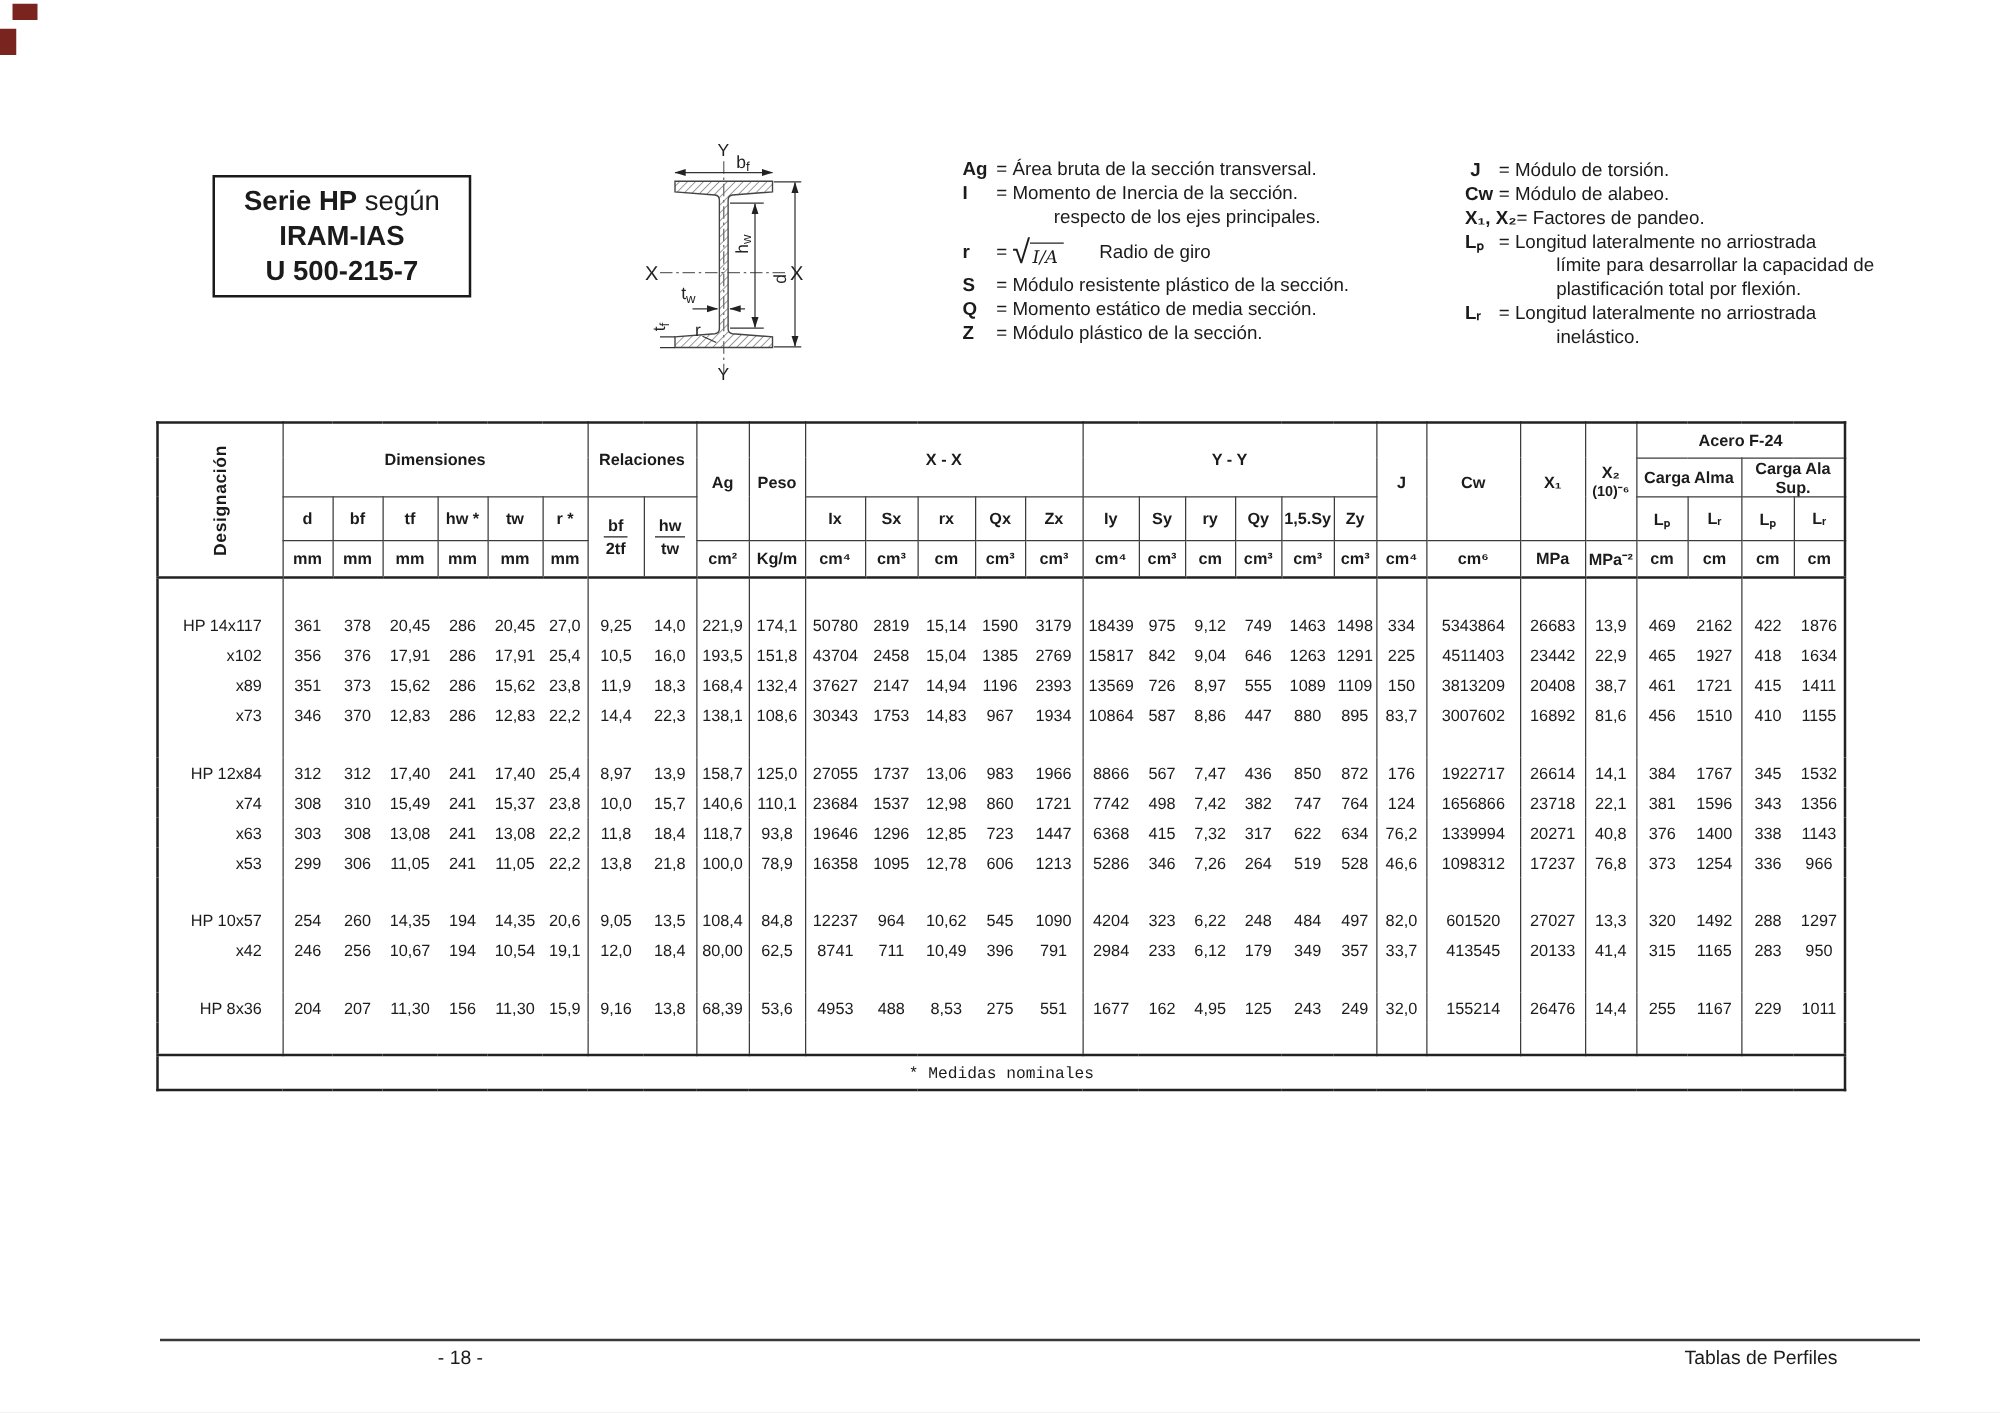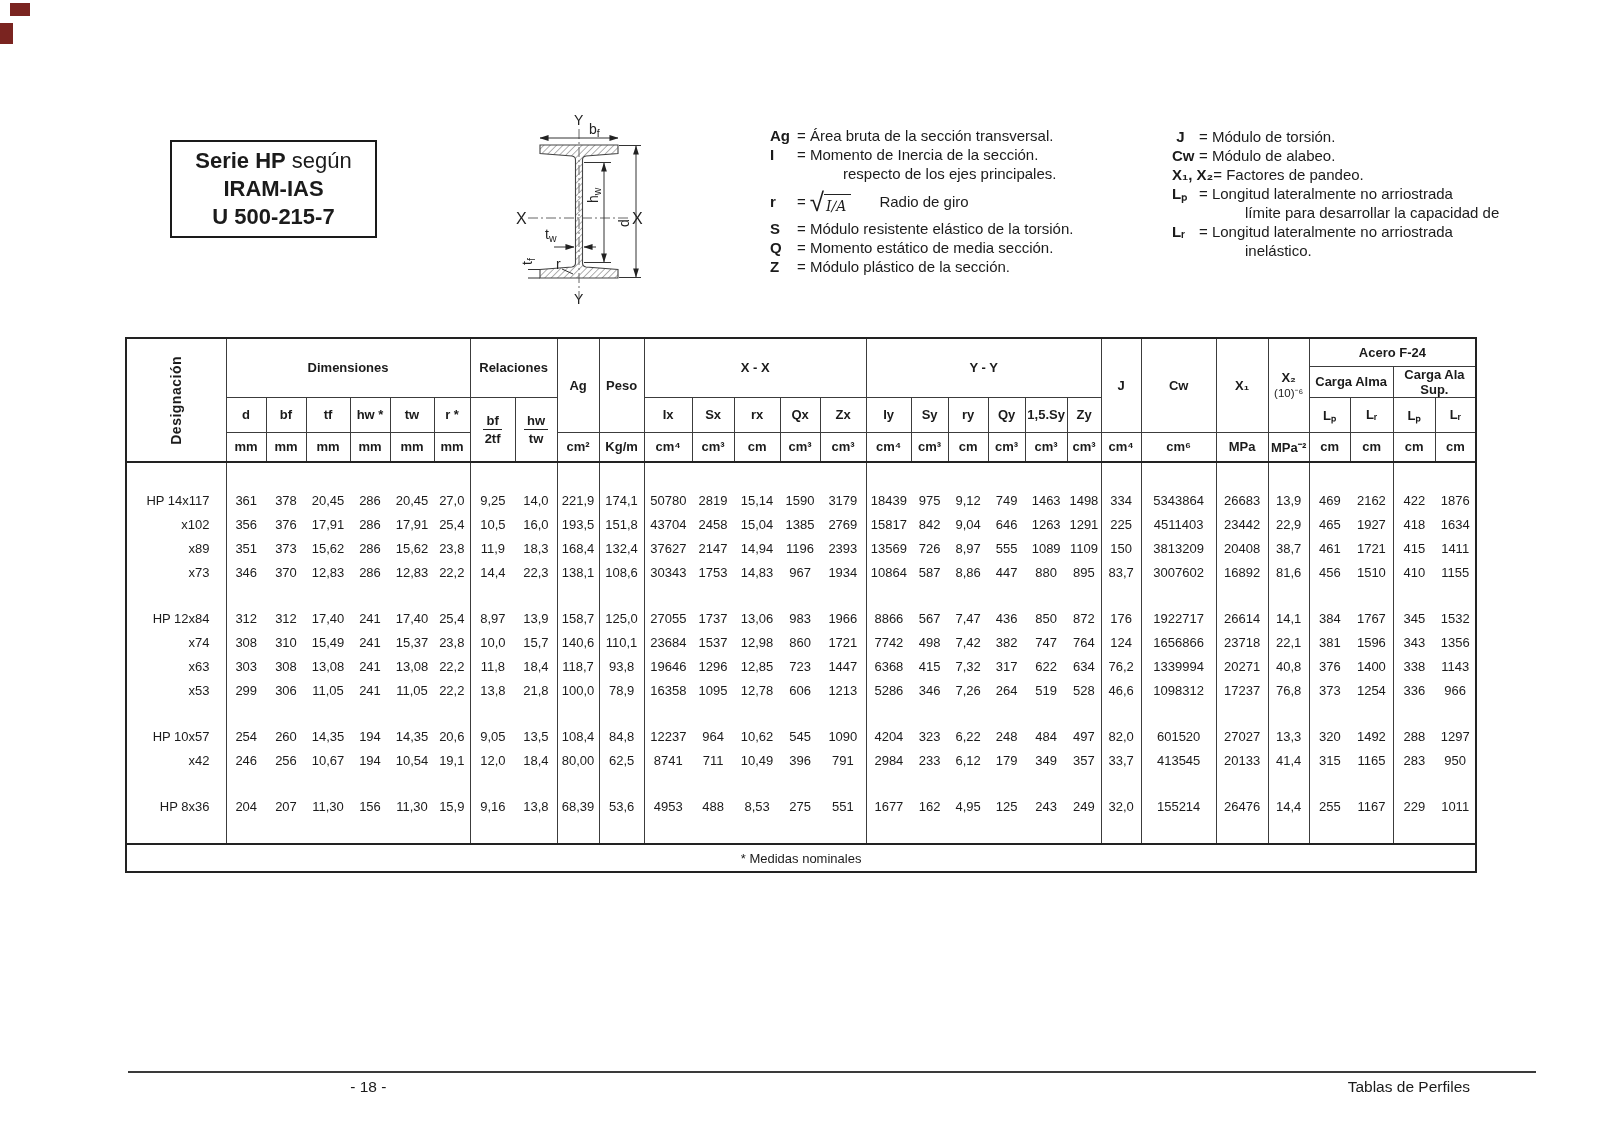--- a/index.html
+++ b/index.html
@@ -38,22 +38,22 @@
                     padding:0;vertical-align:middle;}
   table.profiles .hb{border-bottom:2px solid #222;}
   table.profiles td{font-size:13px;text-align:center;padding:0;vertical-align:middle;}
   table.profiles td.bR{border-right:1px solid #3c3c3c;}
   table.profiles td.des{text-align:right;padding-right:16px;white-space:nowrap;}
   .rot{writing-mode:vertical-rl;transform:rotate(180deg);margin:0 auto;font-weight:bold;
        font-size:14px;letter-spacing:.5px;}
   .frac{display:inline-block;font-weight:bold;font-size:13px;line-height:15px;}
   .frac .num{border-bottom:1.4px solid #222;padding:0 3px 1px;}
   .frac .den{padding-top:1px;}
-  .x2sub{font-size:11.5px;font-weight:normal;}
-  td.ftd{border-top:2px solid #222;text-align:left;padding-left:72px;font-size:13.5px;}
+  .x2sub{font-size:11.5px;font-weight:bold;}
+  td.ftd{border-top:2px solid #222;text-align:left;padding-left:72px;font-size:13.5px;font-family:Liberation Mono, monospace;}
   
   .footer{position:absolute;left:128px;top:1071px;width:1408px;border-top:2px solid #3a3a3a;
           display:flex;font-size:15.5px;padding:5px 66px 0 20px;box-sizing:border-box;}
   .footer .fl{flex:2;text-align:left;}
   .footer .fc{flex:1;text-align:center;}
   .footer .fr{flex:2;text-align:right;}
 </style>
 </head>
 <body>
 
@@ -118,21 +118,21 @@
         <span>respecto de los ejes principales.</span>
       </div>
       <div class="lrow frow">
         <span class="sym">r</span>
         <span class="feq">=</span>
         <span><span class="rad">√</span><span class="radicand">I∕A</span></span>
         <span class="rlabel">Radio de giro</span>
       </div>
       <div class="lrow">
         <span class="sym">S</span>
-        <span>= Módulo resistente elástico de la torsión.</span>
+        <span>= Módulo resistente plástico de la sección.</span>
       </div>
       <div class="lrow">
         <span class="sym">Q</span>
         <span>= Momento estático de media sección.</span>
       </div>
       <div class="lrow">
         <span class="sym">Z</span>
         <span>= Módulo plástico de la sección.</span>
       </div>
     </div>
@@ -149,20 +149,24 @@
         <span class="sym">X₁, X₂</span>
         <span>= Factores de pandeo.</span>
       </div>
       <div class="lrow">
         <span class="sym">Lₚ</span>
         <span>=  Longitud lateralmente no arriostrada</span>
       </div>
       <div class="lrow indent">
         <span class="sym"></span>
         <span>límite para desarrollar la capacidad de</span>
+      </div>
+      <div class="lrow indent">
+        <span class="sym"></span>
+        <span>plastificación total por flexión.</span>
       </div>
       <div class="lrow">
         <span class="sym">Lᵣ</span>
         <span>= Longitud lateralmente no arriostrada</span>
       </div>
       <div class="lrow indent">
         <span class="sym"></span>
         <span>inelástico.</span>
       </div>
     </div>

